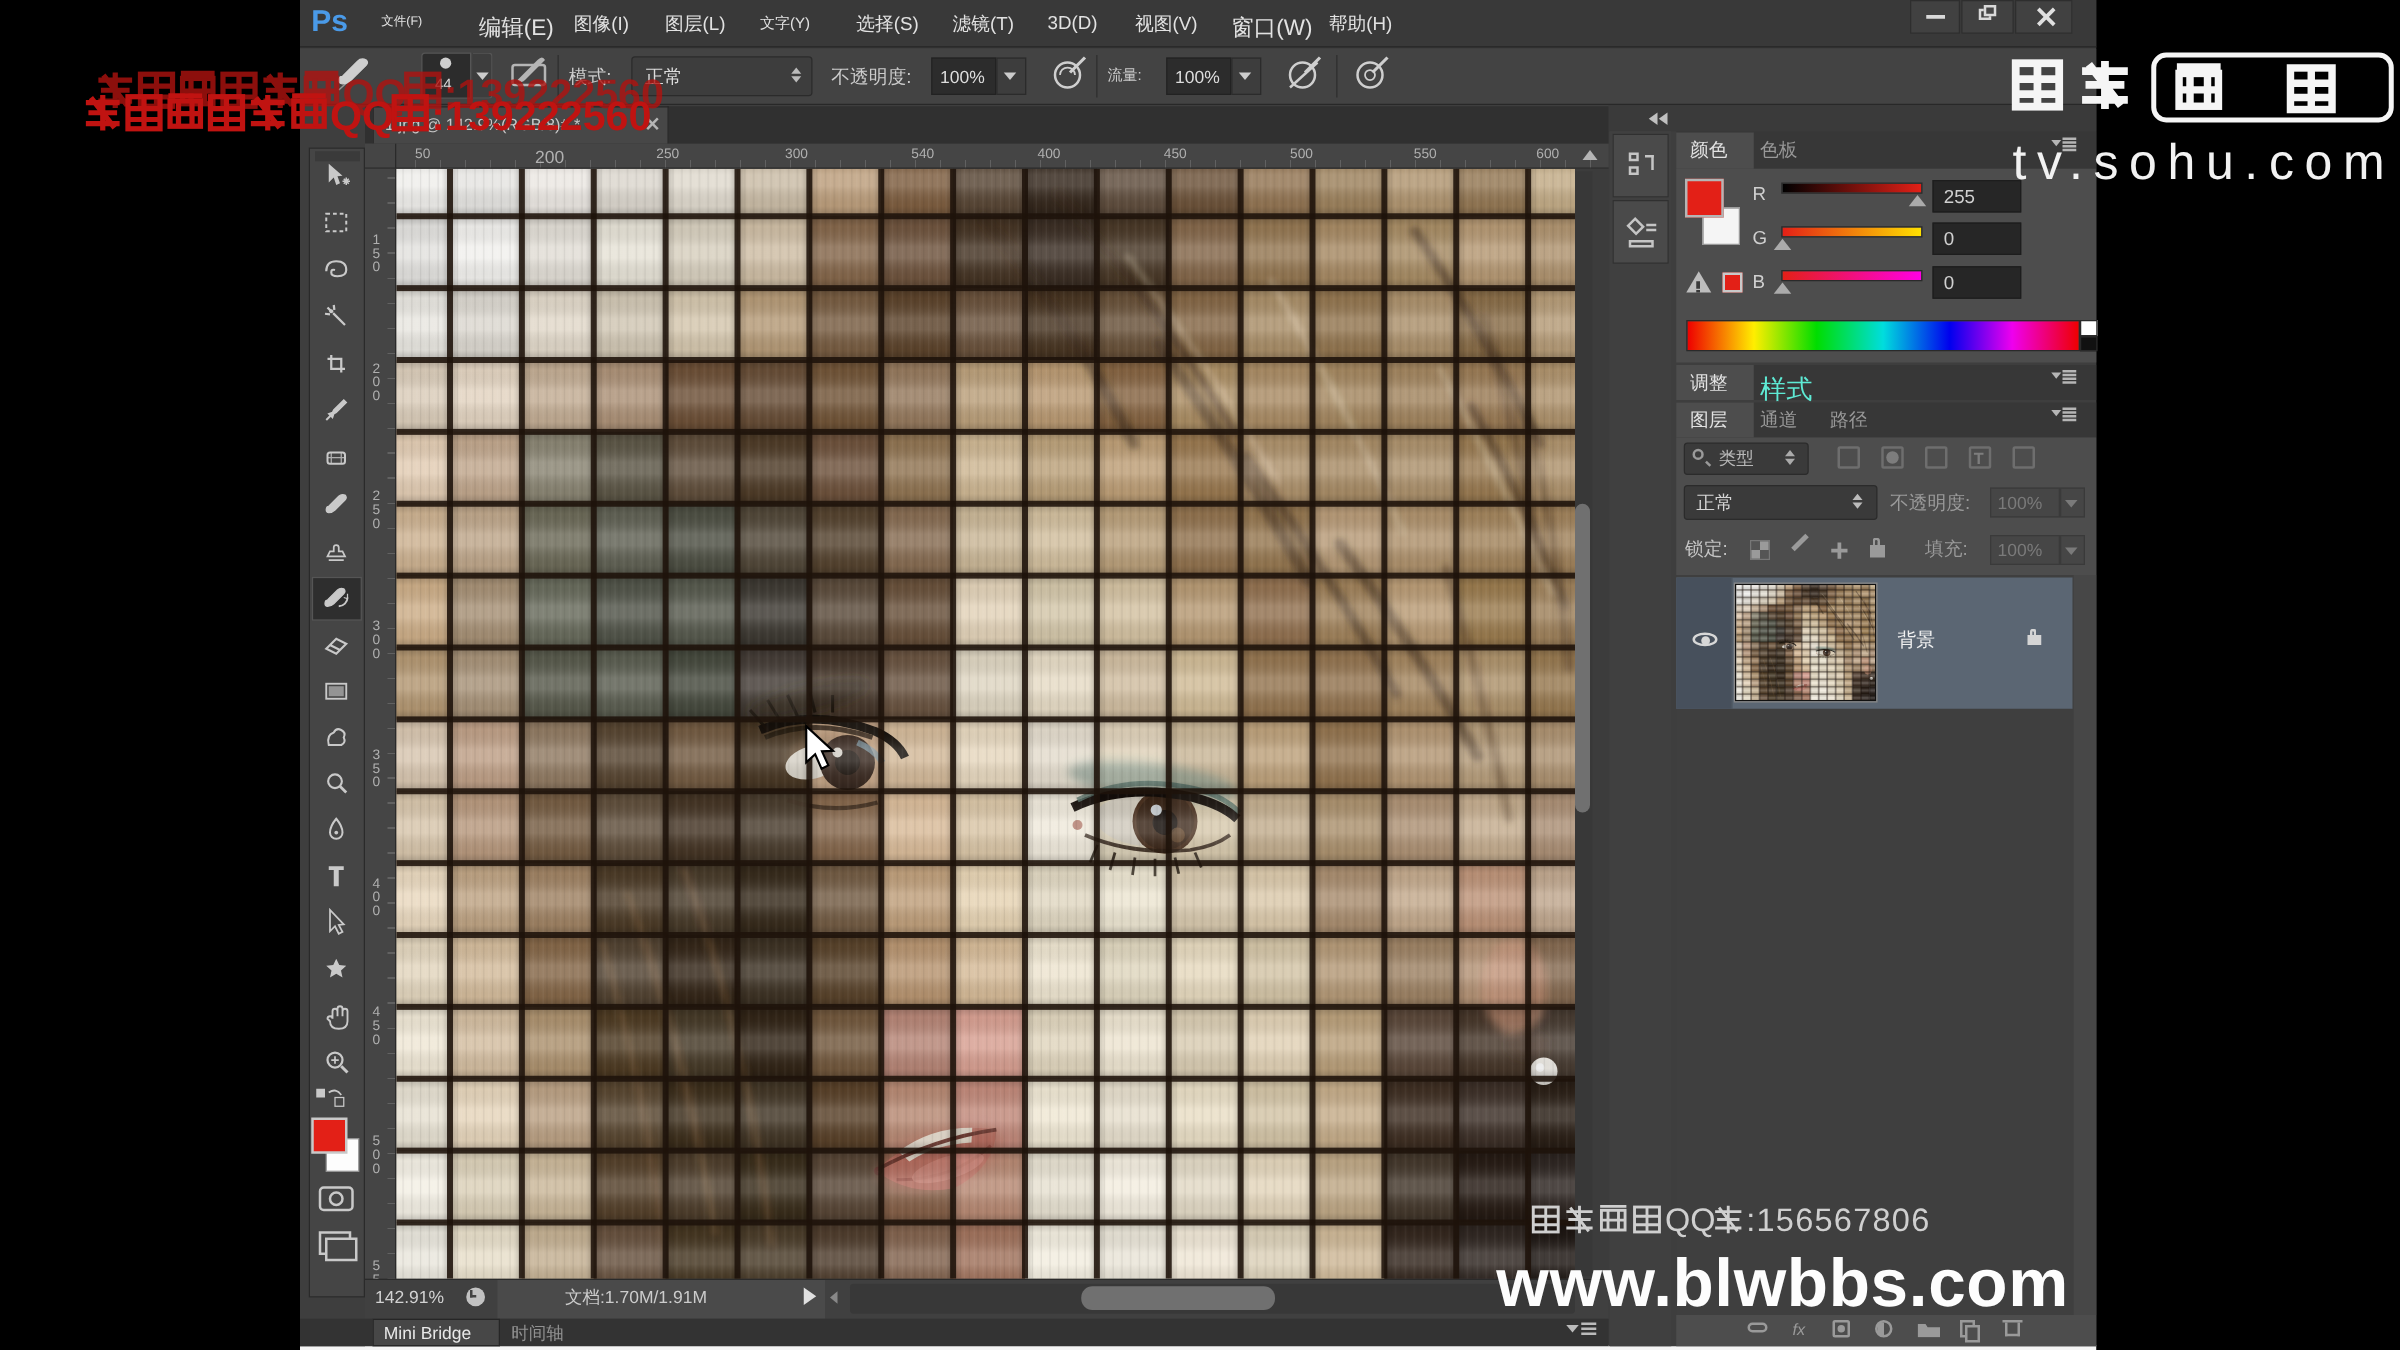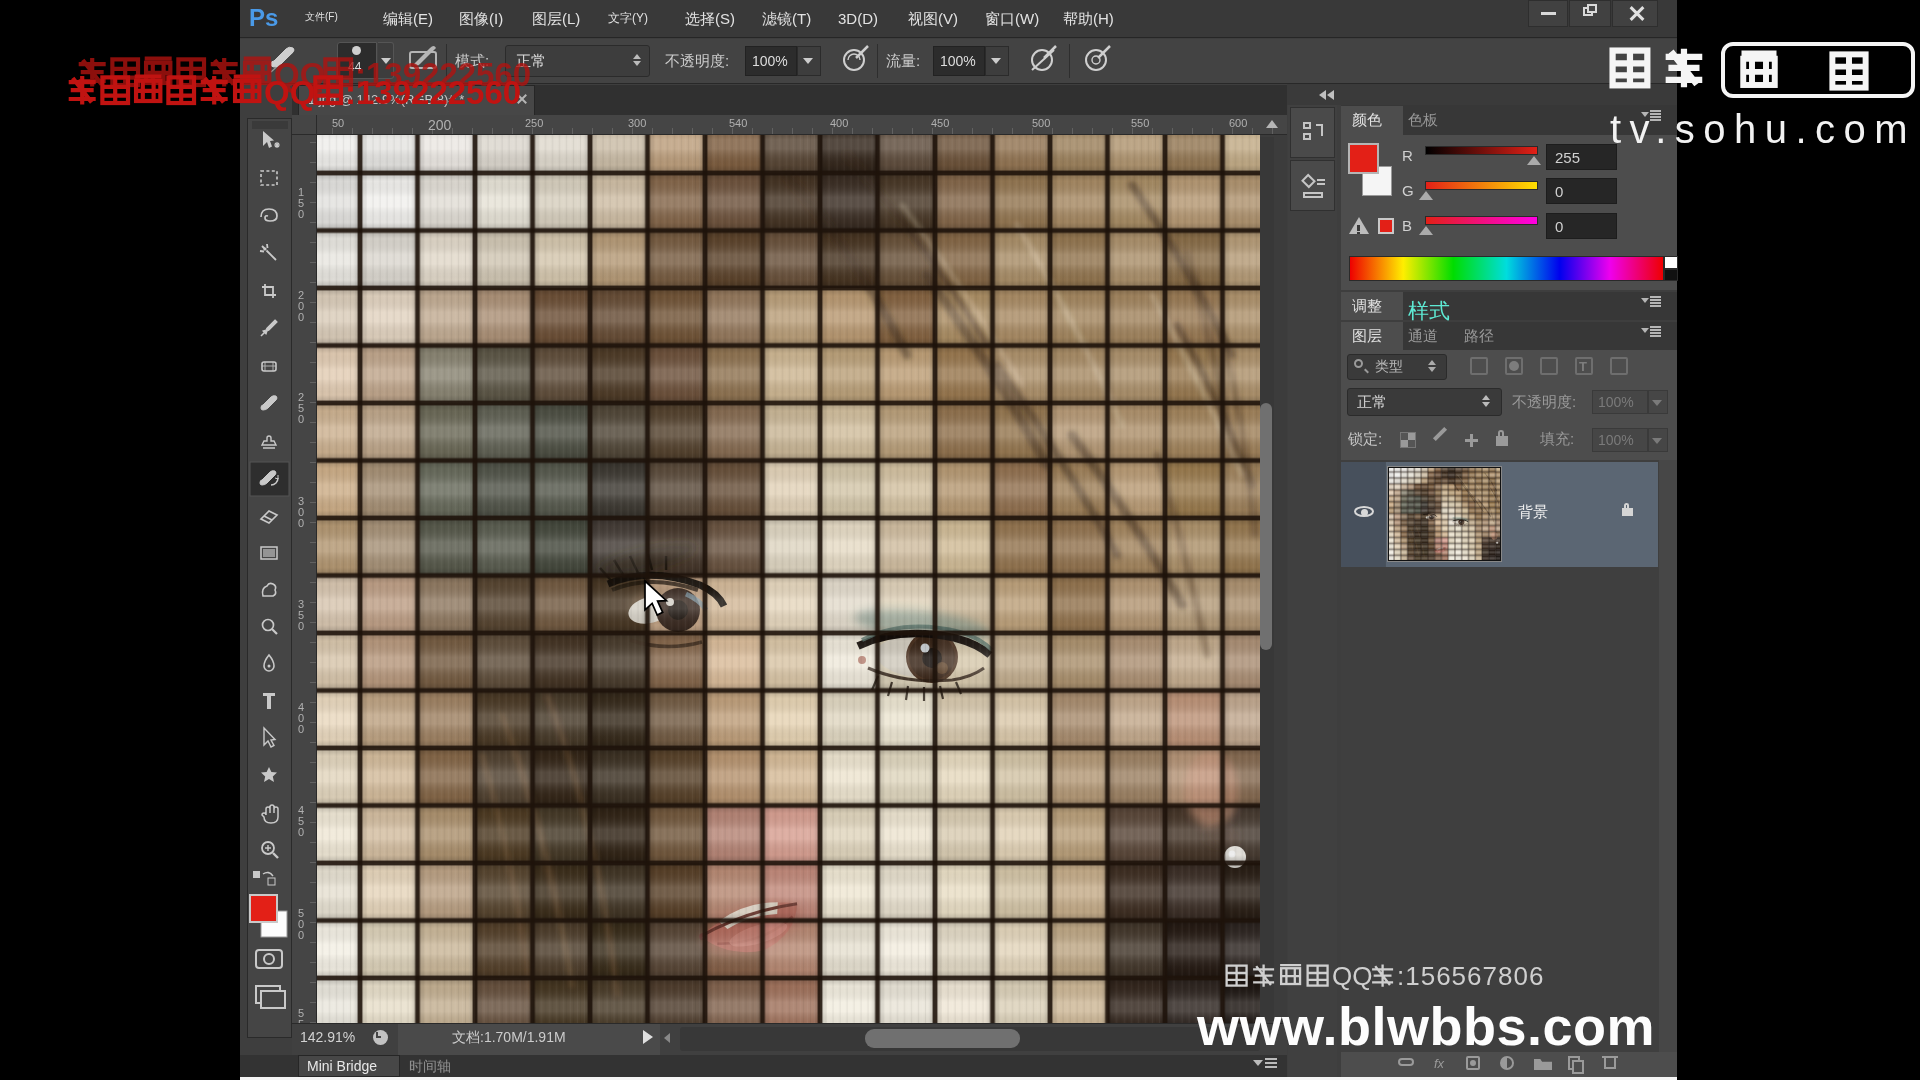--- a/index.html
+++ b/index.html
@@ -4,29 +4,29 @@
 html,body{width:1920px;height:1080px;background:#000;overflow:hidden;
 font-family:"Liberation Sans",sans-serif;-webkit-font-smoothing:antialiased}
 .abs{position:absolute}
 </style></head><body>
 
 <div class="abs" style="left:240px;top:0;width:1437px;height:1077px;background:#3e3e3e"></div>
 <div class="abs" style="left:240px;top:1076px;width:1437px;height:4px;background:#f5f5f5"></div>
 <div class="abs" style="left:240px;top:0;width:1437px;height:38px;background:#393939;border-bottom:1px solid #262626"></div>
 <div class="abs" style="left:249px;top:4px;font-size:24px;font-weight:bold;color:#4a9ae8;letter-spacing:0px">Ps</div>
 <div class="abs" style="left:305px;top:10px;font-size:10px;color:#e2e2e2">文件(F)</div>
-<div class="abs" style="left:383px;top:10px;font-size:15px;color:#e2e2e2">编辑(E)</div>
+<div class="abs" style="left:383px;top:10px;font-size:18px;color:#e2e2e2">编辑(E)</div>
 <div class="abs" style="left:459px;top:10px;font-size:15px;color:#e2e2e2">图像(I)</div>
 <div class="abs" style="left:532px;top:10px;font-size:15px;color:#e2e2e2">图层(L)</div>
 <div class="abs" style="left:608px;top:10px;font-size:12px;color:#e2e2e2">文字(Y)</div>
 <div class="abs" style="left:685px;top:10px;font-size:15px;color:#e2e2e2">选择(S)</div>
 <div class="abs" style="left:762px;top:10px;font-size:15px;color:#e2e2e2">滤镜(T)</div>
 <div class="abs" style="left:838px;top:10px;font-size:15px;color:#e2e2e2">3D(D)</div>
 <div class="abs" style="left:908px;top:10px;font-size:15px;color:#e2e2e2">视图(V)</div>
-<div class="abs" style="left:985px;top:10px;font-size:15px;color:#e2e2e2">窗口(W)</div>
+<div class="abs" style="left:985px;top:10px;font-size:18px;color:#e2e2e2">窗口(W)</div>
 <div class="abs" style="left:1063px;top:10px;font-size:15px;color:#e2e2e2">帮助(H)</div>
 <div class="abs" style="left:1528px;top:0;width:40px;height:27px;background:#414141;border:1px solid #2e2e2e"></div>
 <div class="abs" style="left:1569px;top:0;width:42px;height:27px;background:#414141;border:1px solid #2e2e2e"></div>
 <div class="abs" style="left:1612px;top:0;width:46px;height:27px;background:#414141;border:1px solid #2e2e2e"></div>
 <div class="abs" style="left:1541px;top:12px;width:15px;height:3px;background:#d9d9d9"></div>
 <div class="abs" style="left:1583px;top:7px;width:10px;height:9px;border:2px solid #d9d9d9"></div>
 <div class="abs" style="left:1587px;top:4px;width:10px;height:9px;border:2px solid #d9d9d9;background:#464646"></div>
 <div class="abs" style="left:1628px;top:12px;width:18px;height:3px;background:#e0e0e0;transform:rotate(45deg)"></div>
 <div class="abs" style="left:1628px;top:12px;width:18px;height:3px;background:#e0e0e0;transform:rotate(-45deg)"></div>
 <div class="abs" style="left:240px;top:39px;width:1437px;height:45px;background:#434343;border-bottom:1px solid #282828"></div>
@@ -40,21 +40,21 @@
 <div class="abs" style="left:505px;top:45px;width:145px;height:32px;background:#3d3d3d;border:1px solid #2b2b2b;border-radius:3px"></div>
 <div class="abs" style="left:516px;top:52px;font-size:15px;color:#ddd">正常</div>
 <div class="abs" style="left:633px;top:54px;width:0;height:0;border-left:4px solid transparent;border-right:4px solid transparent;border-bottom:5px solid #bbb"></div>
 <div class="abs" style="left:633px;top:61px;width:0;height:0;border-left:4px solid transparent;border-right:4px solid transparent;border-top:5px solid #bbb"></div>
 <div class="abs" style="left:665px;top:52px;font-size:15px;color:#ccc">不透明度:</div>
 <div class="abs" style="left:745px;top:46px;width:52px;height:30px;background:#2c2c2c;border:1px solid #222"></div>
 <div class="abs" style="left:752px;top:53px;font-size:14px;color:#ddd">100%</div>
 <div class="abs" style="left:797px;top:46px;width:24px;height:30px;background:#3d3d3d;border:1px solid #2b2b2b"></div>
 <div class="abs" style="left:803px;top:58px;width:0;height:0;border-left:5px solid transparent;border-right:5px solid transparent;border-top:6px solid #ccc"></div>
 <div class="abs" style="left:877px;top:44px;width:1px;height:34px;background:#2e2e2e"></div>
-<div class="abs" style="left:886px;top:52px;font-size:15px;color:#ccc">流量:</div>
+<div class="abs" style="left:886px;top:52px;font-size:12px;color:#ccc">流量:</div>
 <div class="abs" style="left:933px;top:46px;width:52px;height:30px;background:#2c2c2c;border:1px solid #222"></div>
 <div class="abs" style="left:940px;top:53px;font-size:14px;color:#ddd">100%</div>
 <div class="abs" style="left:985px;top:46px;width:24px;height:30px;background:#3d3d3d;border:1px solid #2b2b2b"></div>
 <div class="abs" style="left:991px;top:58px;width:0;height:0;border-left:5px solid transparent;border-right:5px solid transparent;border-top:6px solid #ccc"></div>
 <div class="abs" style="left:1069px;top:44px;width:1px;height:34px;background:#2e2e2e"></div>
 <div class="abs" style="left:292px;top:85px;width:995px;height:30px;background:#303030"></div>
 <div class="abs" style="left:298px;top:85px;width:237px;height:30px;background:#474747;border:1px solid #262626;border-bottom:none"></div>
 <div class="abs" style="left:308px;top:92px;font-size:13px;color:#c8c8c8">1.jpg @ 142.9%(RGB/8)# *</div>
 <div class="abs" style="left:516px;top:98px;width:12px;height:2px;background:#b5b5b5;transform:rotate(45deg)"></div>
 <div class="abs" style="left:516px;top:98px;width:12px;height:2px;background:#b5b5b5;transform:rotate(-45deg)"></div>

